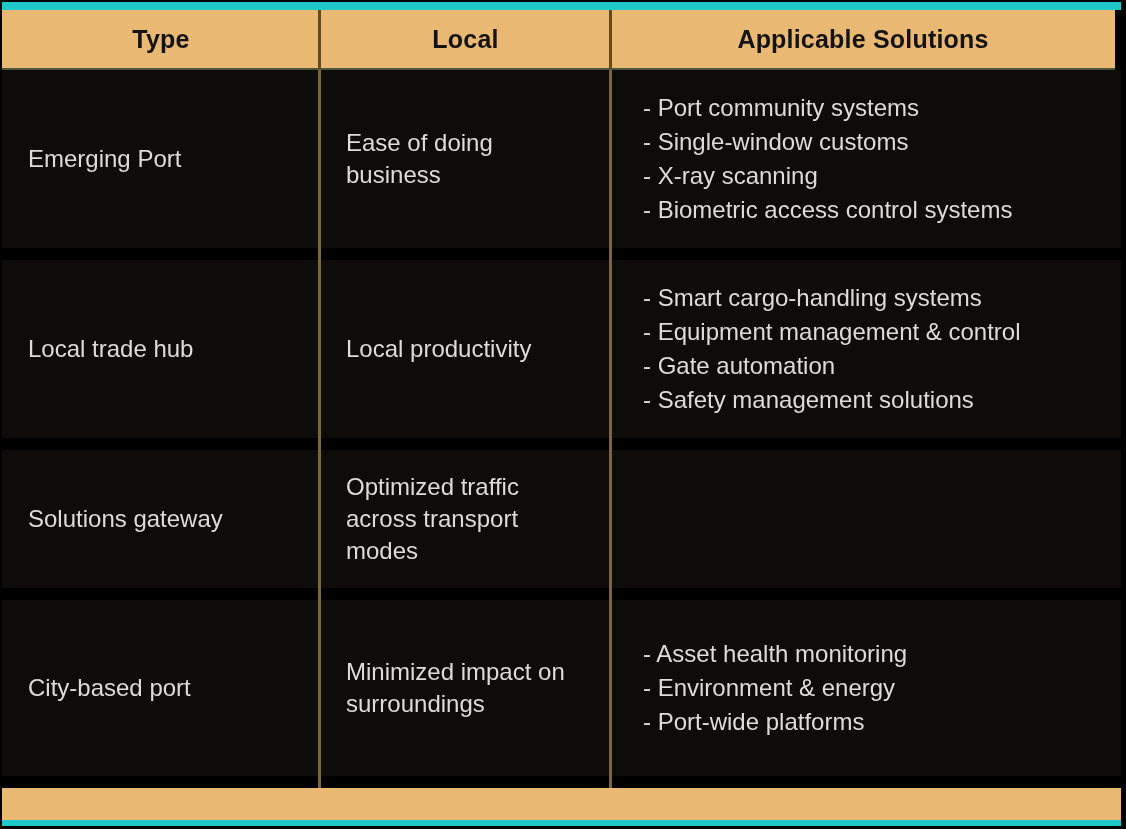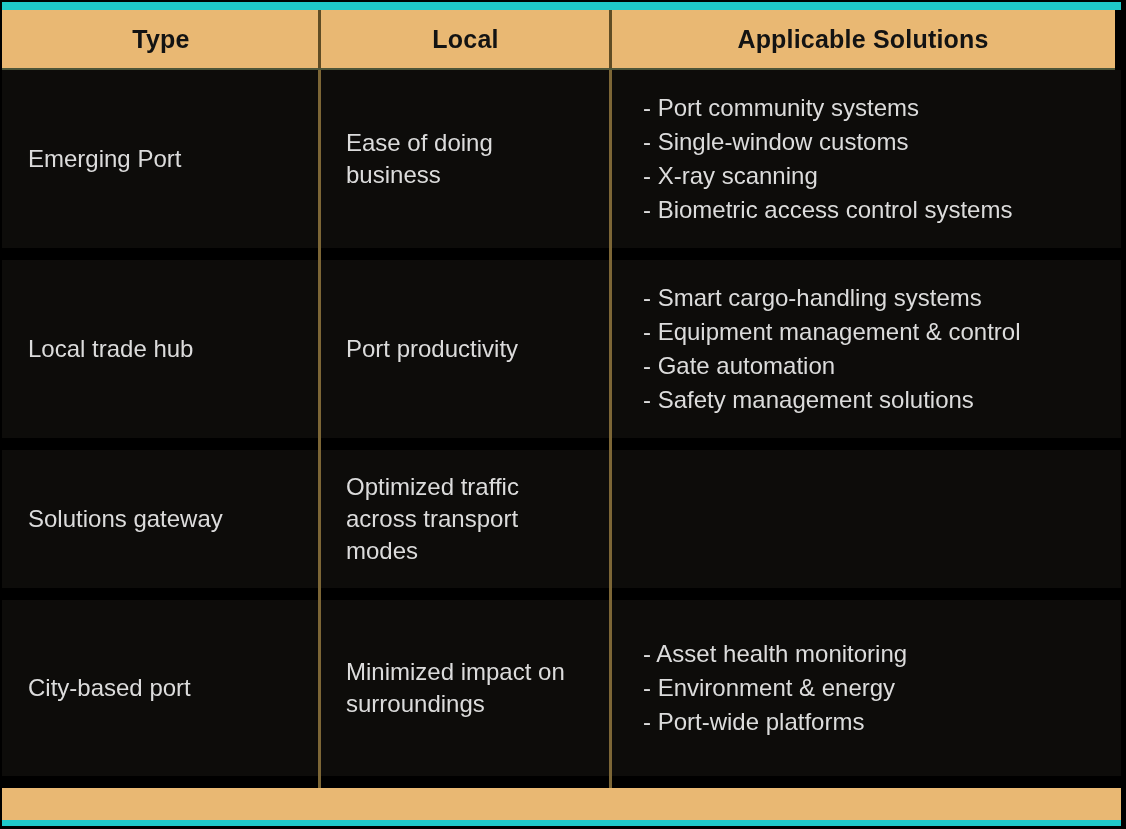--- a/index.html
+++ b/index.html
@@ -90,21 +90,21 @@
         <div class="sol-line">- X-ray scanning</div>
         <div class="sol-line">- Biometric access control systems</div>
       </div>
     </div>
 
     <div class="row r2">
       <div class="cell col-type">
         <span>Local trade hub</span>
       </div>
       <div class="cell col-focus">
-        <span>Port productivity</span>
+        <span>Local productivity</span>
       </div>
       <div class="cell col-solutions">
         <div class="sol-line">- Smart cargo-handling systems</div>
         <div class="sol-line">- Equipment management &amp; control</div>
         <div class="sol-line">- Gate automation</div>
         <div class="sol-line">- Safety management solutions</div>
       </div>
     </div>
 
     <div class="row r3">

